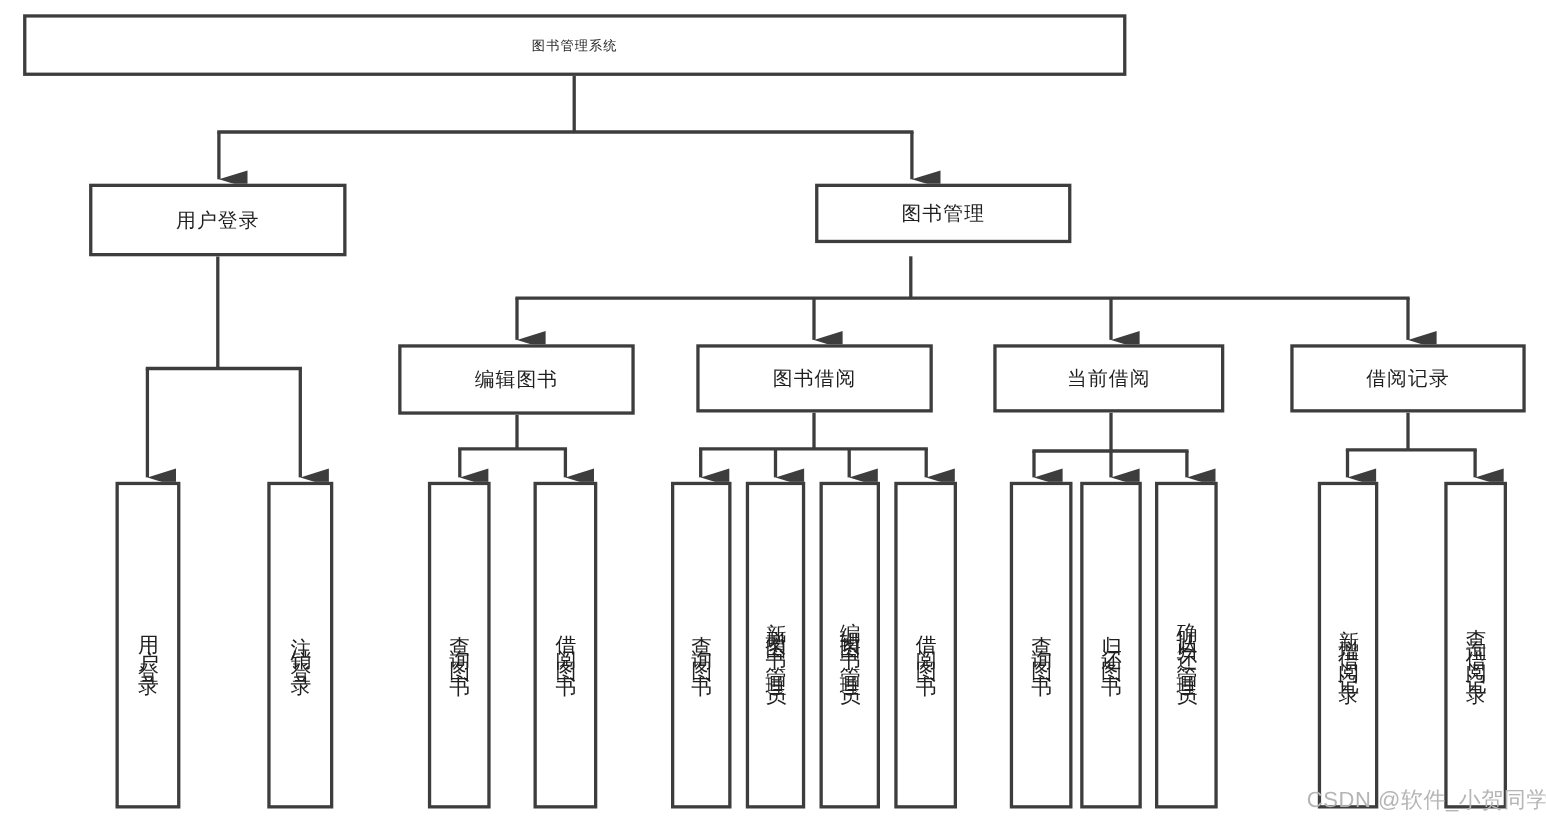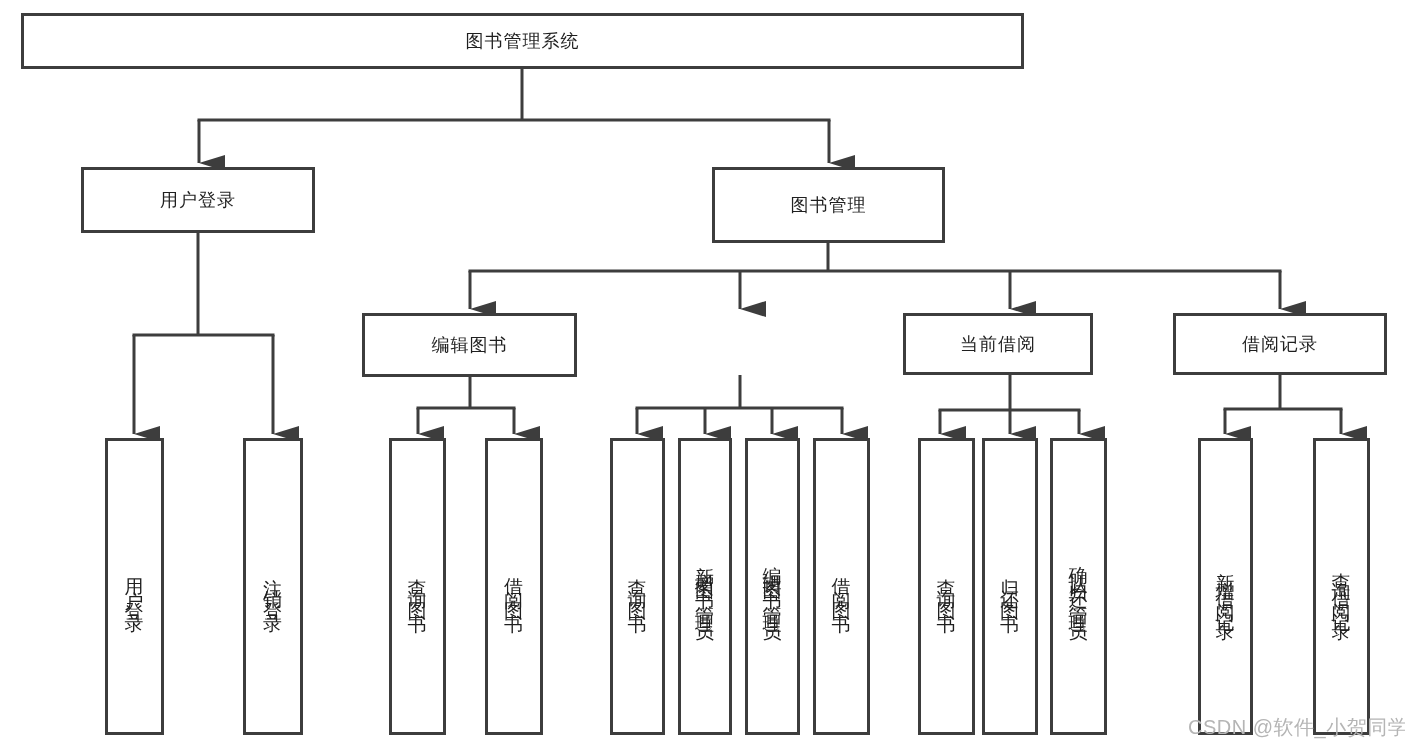--- a/index.html
+++ b/index.html
@@ -17,21 +17,21 @@
     box-sizing:border-box;
     background:#ffffff;
     border:3px solid #3d3d3d;
     display:flex;
     align-items:center;
     justify-content:center;
     z-index:2;
     color:#1f1f1f;
   }
   .node.h{font-size:18px;letter-spacing:1px;}
-  .node.root{font-size:18px;}
+  .node.root{font-size:12px;}
   .node.v{font-size:19px;}
   .node.v .vtext{
     writing-mode:vertical-rl;
     text-orientation:mixed;
     letter-spacing:12px;
     line-height:1;
     white-space:nowrap;
   }
   .watermark{
     position:absolute;
@@ -93,24 +93,25 @@
       <path d="M1280,375 V409"></path>
       <path d="M1223.5,409 H1342.5"></path>
       <line x1="1225" y1="409" x2="1225" y2="434" marker-end="url(#arrow)"></line>
       <line x1="1341" y1="409" x2="1341" y2="434" marker-end="url(#arrow)"></line>
     </g>
   </svg>
 
   <div class="node root h" style="left:21px;top:13px;width:1003px;height:56px;">图书管理系统</div>
 
   <div class="node h" style="left:81px;top:167px;width:234px;height:66px;">用户登录</div>
-  <div class="node h" style="left:712px;top:167px;width:233px;height:76px;">图书管理</div>
+  <div class="node h" style="left:741px;top:167px;width:233px;height:54px;">图书管理</div>
 
   <div class="node h" style="left:362px;top:313px;width:215px;height:64px;">编辑图书</div>
-  <div class="node h" style="left:903px;top:313px;width:190px;height:62px;">当前借阅</div>
+  <div class="node h" style="left:633px;top:313px;width:215px;height:62px;">图书借阅</div>
+  <div class="node h" style="left:903px;top:313px;width:210px;height:62px;">当前借阅</div>
   <div class="node h" style="left:1173px;top:313px;width:214px;height:62px;text-align:center;">借阅记录</div>
 
   <div class="node v" style="left:105px;top:438px;width:59px;height:297px;">
     <span class="vtext">用户登录</span>
   </div>
   <div class="node v" style="left:243px;top:438px;width:60px;height:297px;">
     <span class="vtext">注销登录</span>
   </div>
   <div class="node v" style="left:389px;top:438px;width:57px;height:297px;">
     <span class="vtext">查询图书</span>

